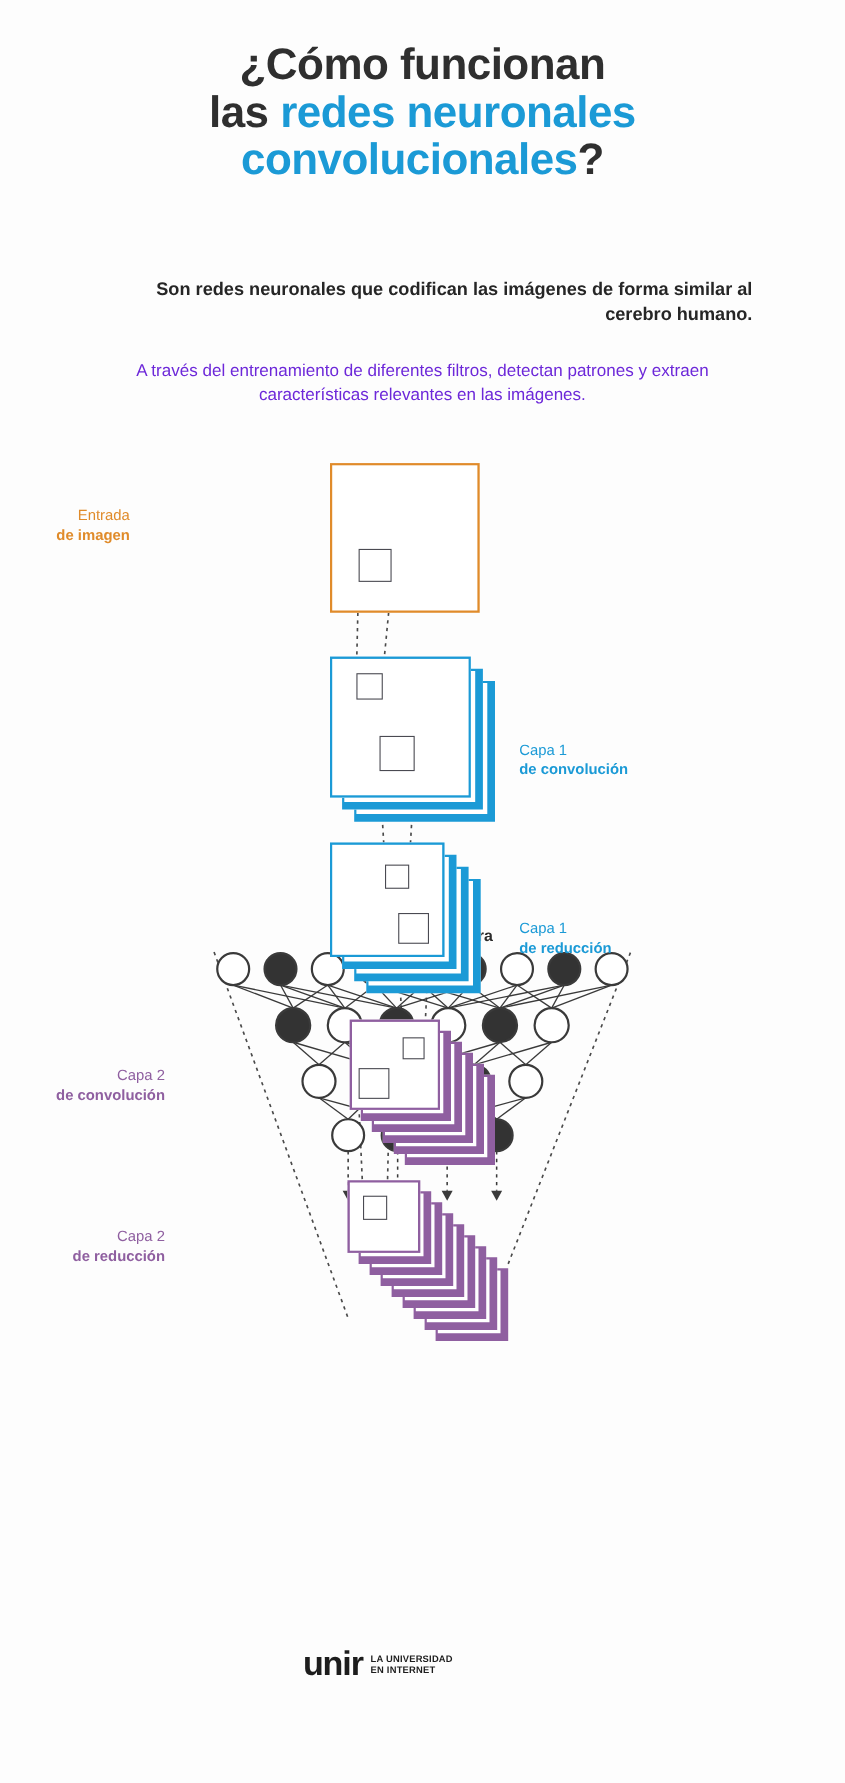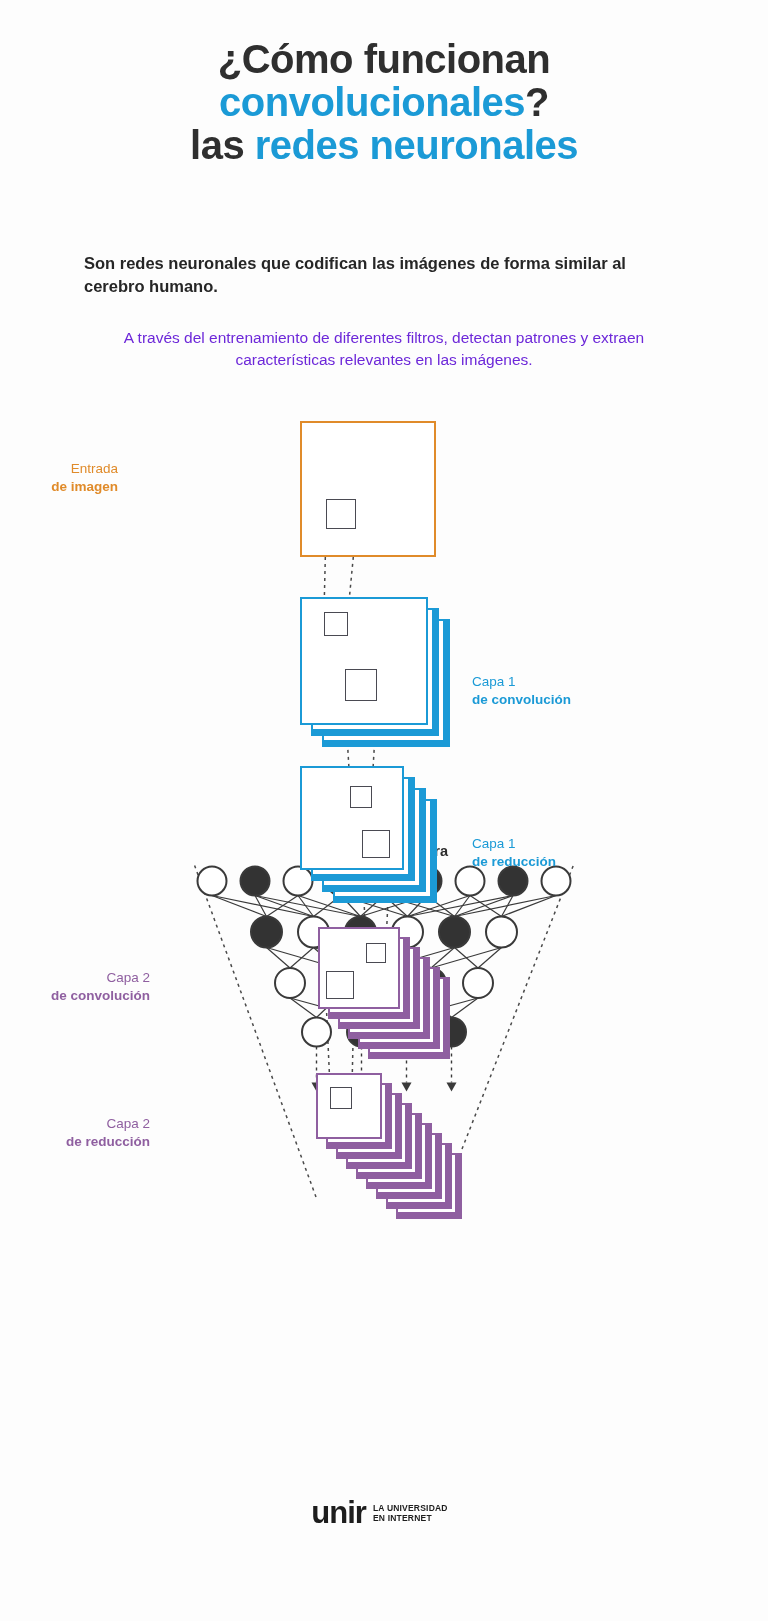--- a/index.html
+++ b/index.html
@@ -32,21 +32,21 @@
     letter-spacing: -0.5px;
   }
   .t-dark { color: #2f2f2f; }
   .t-blue { color: #1b9ad6; }
 
   .lead-block {
     position: absolute;
     top: 252px;
     left: 84px;
     width: 600px;
-    text-align: left;
+    text-align: right;
   }
   .lead {
     font-size: 16.5px;
     font-weight: bold;
     color: #262626;
     line-height: 1.38;
   }
   .sub-block {
     position: absolute;
     top: 327px;
@@ -98,21 +98,20 @@
     white-space: nowrap;
   }
 
   
   #footer {
     position: absolute;
     top: 1495px;
     left: 0;
     width: 687px;
     text-align: center;
-    margin-left: 36px;
   }
   .logo-wrap {
     display: inline-flex;
     align-items: center;
     gap: 7px;
   }
   .logo-unir {
     font-size: 31px;
     font-weight: bold;
     color: #1d1d1d;
@@ -130,24 +129,24 @@
 </head>
 <body>
 
 <div id="page">
 
   <div class="title-block">
     <div class="title-line">
       <span class="t-dark">¿Cómo funcionan</span>
     </div>
     <div class="title-line">
-      <span class="t-blue">convolucionales</span><span class="t-dark">?</span>
+      <span class="t-dark">las </span><span class="t-blue">redes neuronales</span>
     </div>
     <div class="title-line">
-      <span class="t-dark">las </span><span class="t-blue">redes neuronales</span>
+      <span class="t-blue">convolucionales</span><span class="t-dark">?</span>
     </div>
   </div>
 
   <div class="lead-block">
     <p class="lead">Son redes neuronales que codifican las imágenes de forma similar al cerebro humano.</p>
   </div>
   <div class="sub-block">
     <p class="sub">A través del entrenamiento de diferentes filtros, detectan patrones y extraen características relevantes en las imágenes.</p>
   </div>
 

